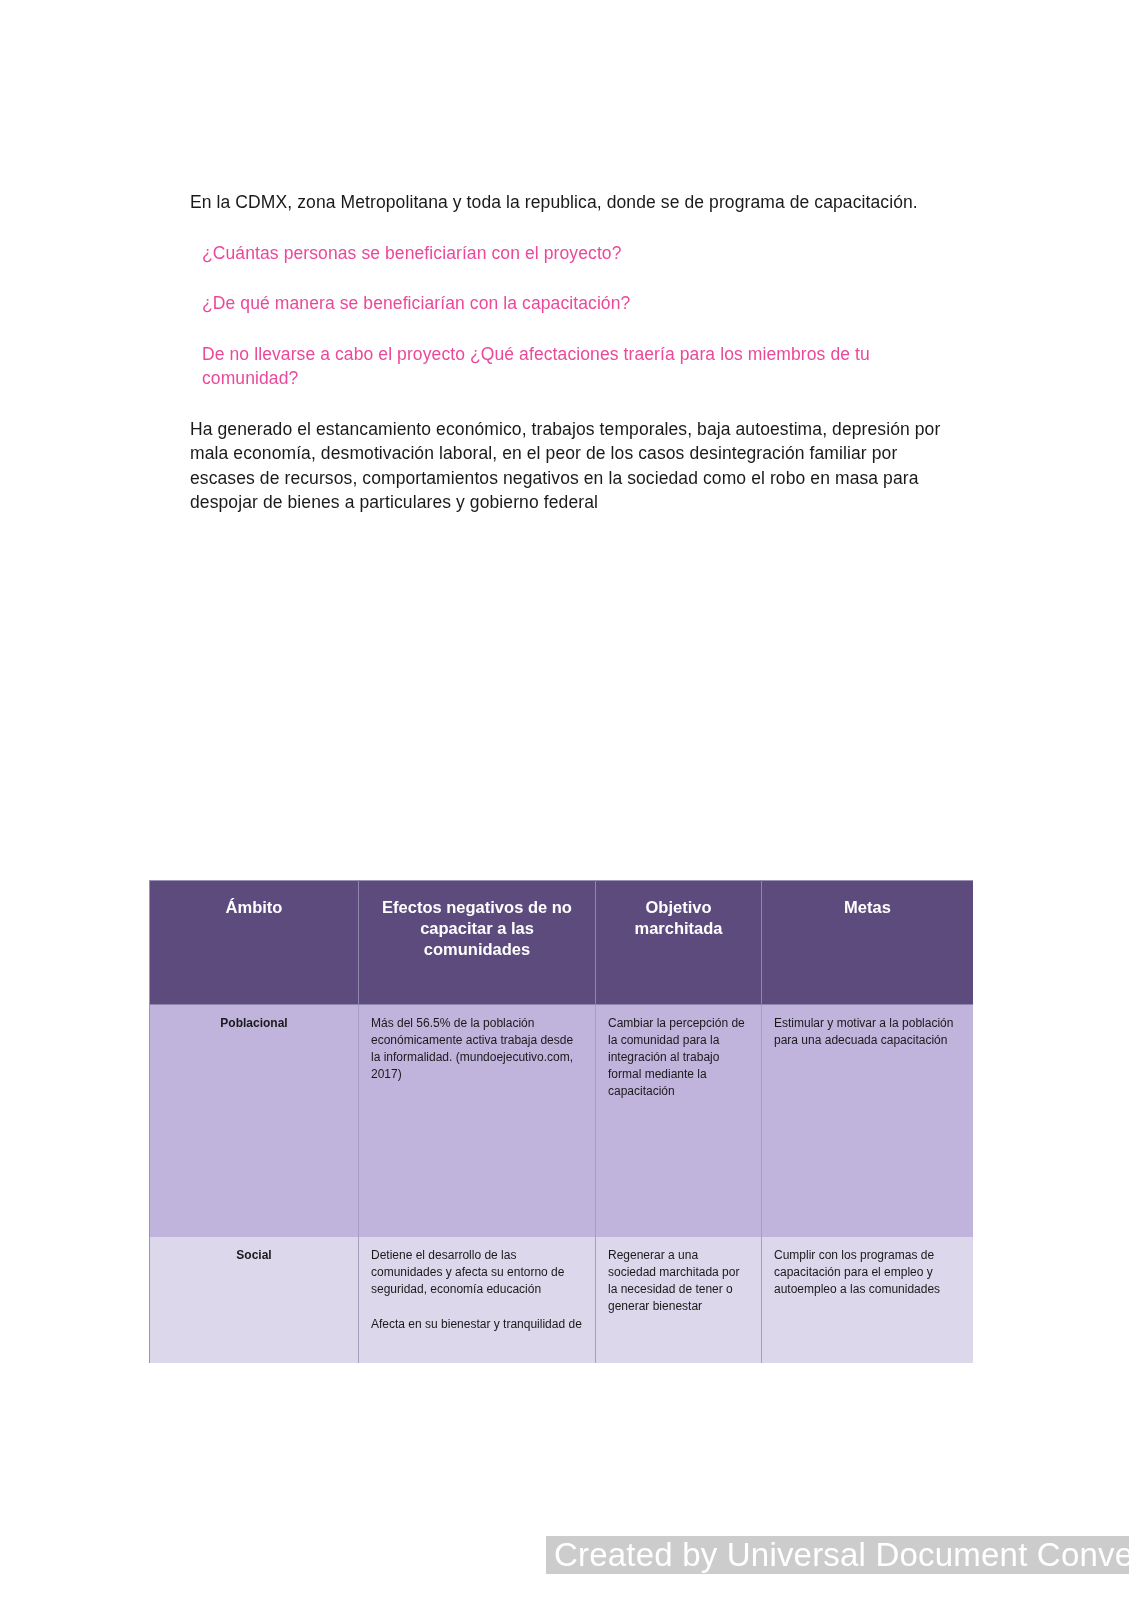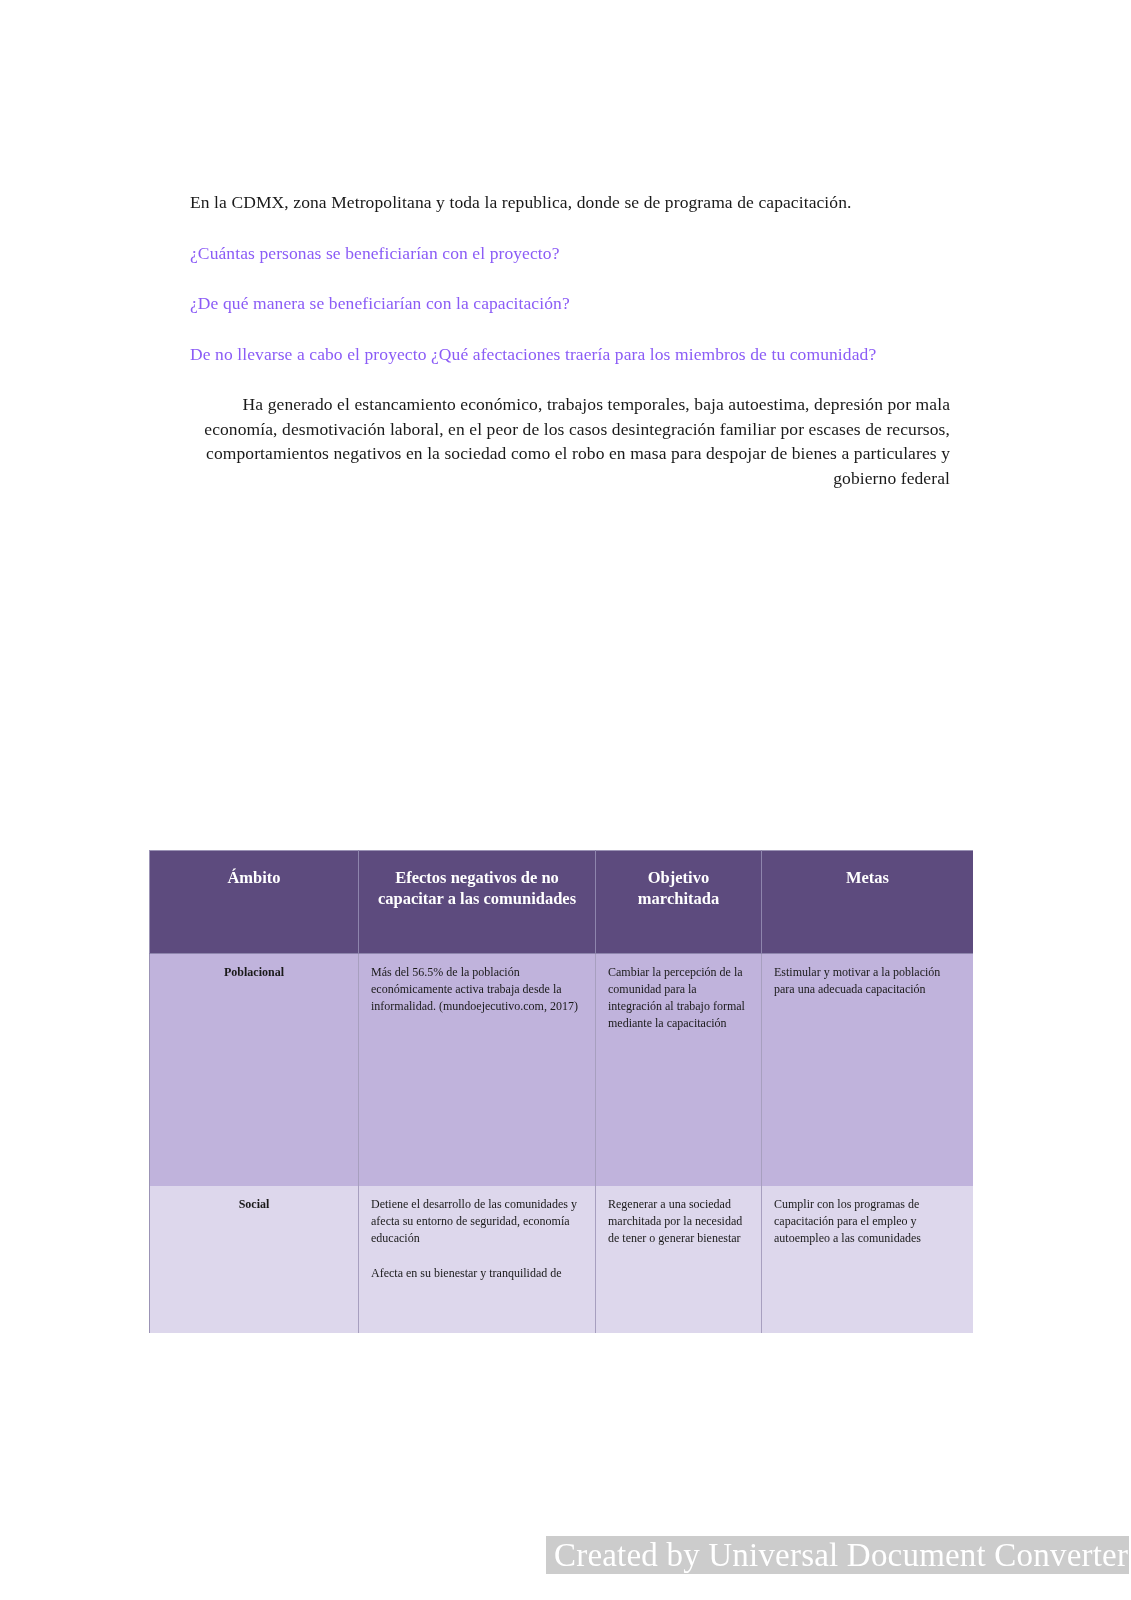--- a/index.html
+++ b/index.html
@@ -12,51 +12,49 @@
     font-family: "Liberation Sans", sans-serif;
     color: #000000;
   }
   #page {
     position: relative;
     width: 1129px;
     height: 1600px;
     background: #ffffff;
     overflow: hidden;
     box-sizing: border-box;
-    font-family: Liberation Serif, serif;
   }
   #content {
     position: absolute;
     left: 190px;
     top: 190px;
     width: 760px;
   }
   p.para {
     margin: 0 0 26px 0;
     font-size: 17.5px;
     line-height: 1.40;
     color: #1a1a1a;
     letter-spacing: 0.1px;
   }
   p.heading-red {
-    margin: 0 0 26px 0;
+    margin: 0 0 26px 12px;
     font-size: 17.5px;
     line-height: 1.40;
-    color: #8b5cf6;
+    color: #ec4899;
     letter-spacing: 0.1px;
   }
   p.para.tight {
     margin-bottom: 24px;
-    text-align: right;
   }
   
   #table-wrap {
     position: absolute;
     left: 149px;
-    top: 850px;
+    top: 880px;
     width: 824px;
   }
   table.matrix {
     border-collapse: collapse;
     table-layout: fixed;
     width: 824px;
     border: 1px solid #9b93b5;
   }
   table.matrix col.c1 { width: 209px; }
   table.matrix col.c2 { width: 237px; }

